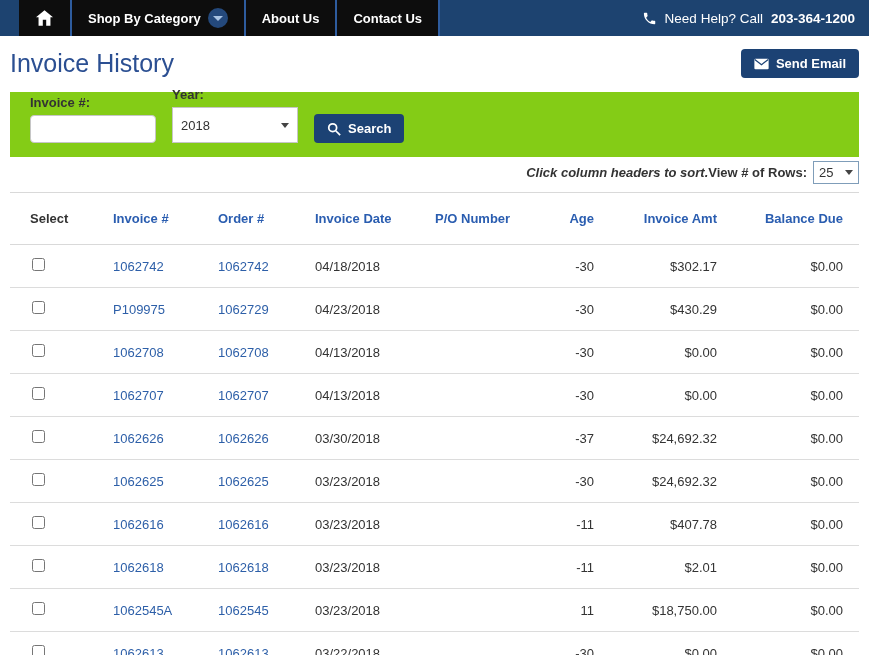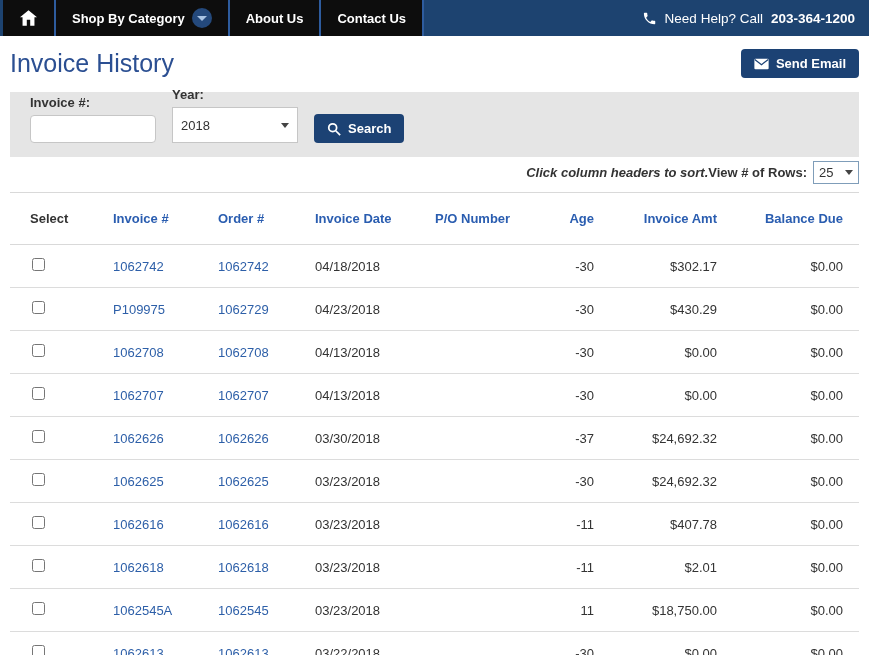--- a/index.html
+++ b/index.html
@@ -8,21 +8,21 @@
     width: 869px; height: 655px;
     font-family: "Liberation Sans", sans-serif;
     background: #fff; color: #333;
     overflow: hidden;
   }
 
   
   .navbar {
     height: 36px; background: #1d4370;
     display: flex; align-items: stretch;
-    padding-left: 3px;
+    padding-left: 19px;
   }
   .nav-btn {
     background: #0d0d0d; color: #fff;
     font-size: 13px; font-weight: bold;
     display: flex; align-items: center; gap: 7px;
     padding: 0 16px; cursor: pointer;
     border-right: 2px solid #2e5c9e;
   }
   .nav-btn.home { padding: 0 17px; }
   .nav-btn:last-of-type { border-right: none; }
@@ -50,21 +50,21 @@
   .btn-navy {
     background: #1c4274; color: #fff; border: none; border-radius: 4px;
     font-family: "Liberation Sans", sans-serif;
     font-size: 13px; font-weight: bold;
     display: inline-flex; align-items: center; gap: 7px;
     padding: 7px 13px; cursor: pointer;
   }
 
   
   .filter-bar {
-    margin: 2px 10px 0 10px; background: #e5e5e5;
+    margin: 2px 10px 0 10px; background: #84cc16;
     padding: 9px 20px 14px 20px;
     display: flex; align-items: flex-end; gap: 16px;
     height: 65px;
   }
   .filter-group { display: flex; flex-direction: column; gap: 5px; }
   .filter-label { font-size: 13px; font-weight: bold; color: #333; }
   .text-input {
     width: 126px; height: 28px;
     border: 1px solid #c6c6c6; border-radius: 4px;
     padding: 0 8px; font-size: 13px; background: #fff;

